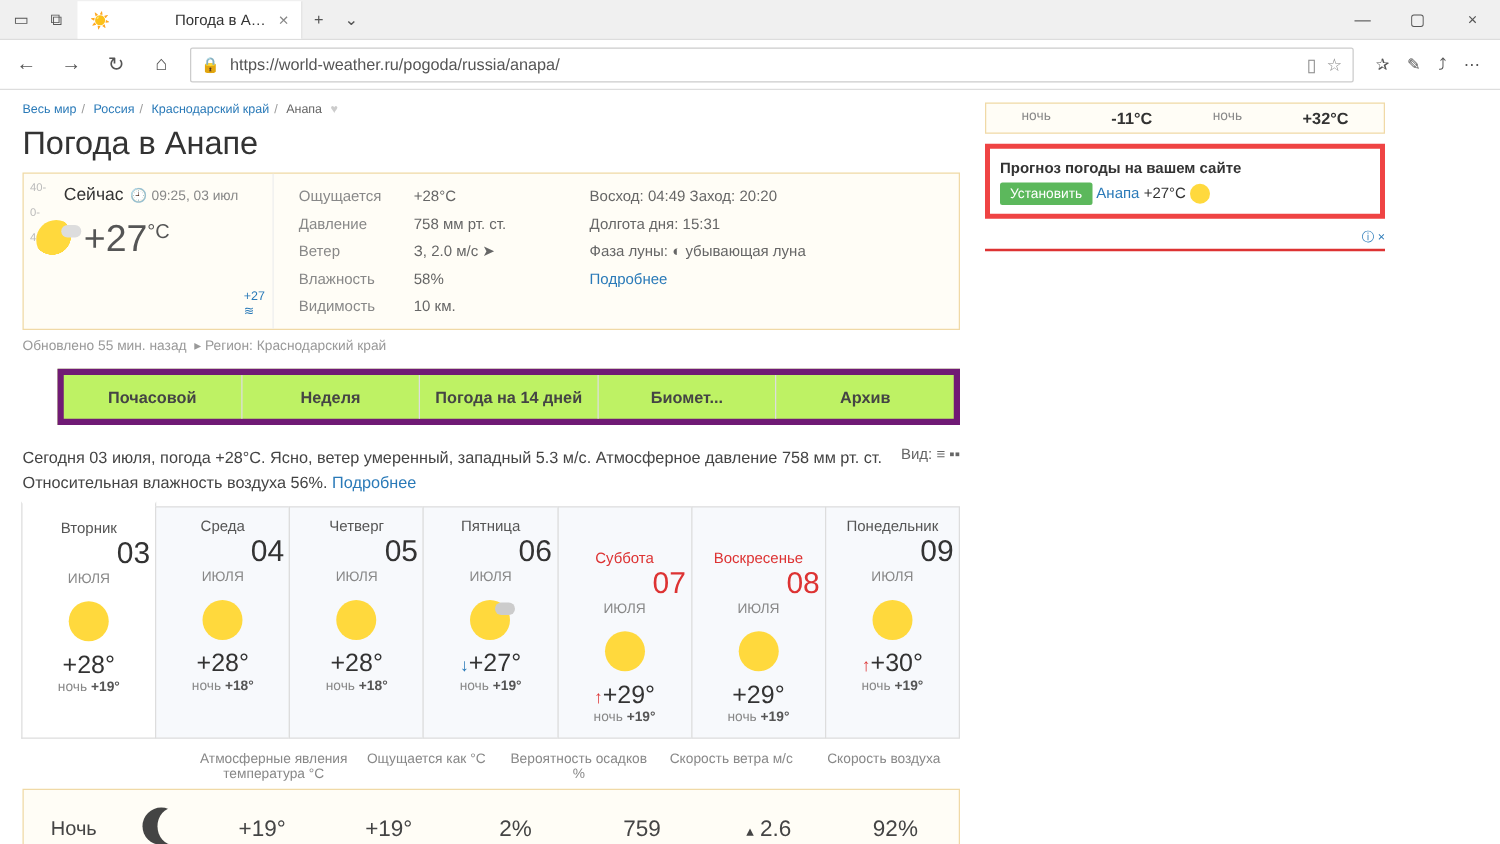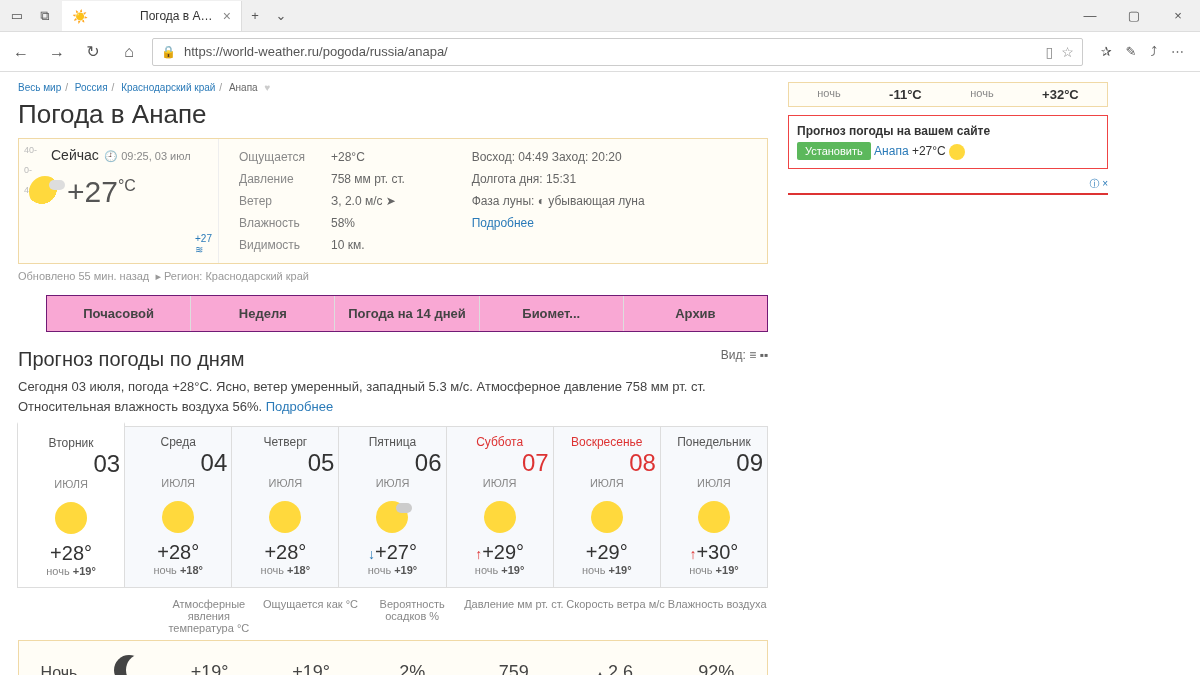--- a/index.html
+++ b/index.html
@@ -47,33 +47,33 @@
 .water { position:absolute; right:6px; bottom:8px; font-size:10px; color:#2a7ab8; }
 
 .nowtab { flex:1; padding:6px 10px; font-size:12px; }
 .nowtab table { width:100%; }
 .nowtab td { padding:3px 8px; color:#666; }
 .nowtab td.lbl { color:#888; width:90px; }
 .link { color:#2a7ab8; }
 
 .updated { font-size:11px; color:#999; margin:6px 0 12px; }
 
-.tabnav { display:flex; border:1px solid #701a75; background:#f9a8d4;margin-left:28px; }
+.tabnav { display:flex; border:5px solid #701a75; background:#bef264;margin-left:28px; }
 .tabnav div { flex:1; text-align:center; padding:10px 0; font-size:13px; font-weight:bold; color:#444; border-right:1px solid #ddd; }
 .tabnav div:last-child { border-right:none; }
 
 h2 { font-size:20px; font-weight:normal; margin:16px 0 6px; }
 .viewtoggle { float:right; font-size:12px; color:#666; }
 .summary { font-size:13px; color:#444; line-height:1.5; margin-bottom:10px; }
 
 .days { display:flex; }
 .day { flex:1; border:1px solid #ddd; margin-left:-1px; text-align:center; padding:8px 4px 10px; background:#f7f9fc; }
 .day.first { background:#fff; border-top:2px solid #fff; margin-top:-4px; padding-top:12px; }
 .day .wd { font-size:12px; color:#555; }
-.day .wd.red { color:#d33; }
+.day .wd.red { color:#d33;margin-top:25px; }
 .day .num { font-size:24px; color:#333;text-align:right; }
 .day .num.red { color:#d33; }
 .day .mon { font-size:11px; color:#888; text-transform:uppercase; }
 .day .dicon { width:32px; height:32px; margin:12px auto 8px; background:#ffd93d; border-radius:50%; position:relative; }
 .day .dicon.cloudy::after { content:""; position:absolute; right:-4px; top:2px; width:16px; height:10px; background:#ccc; border-radius:6px; }
 .day .hi { font-size:20px; color:#333; }
 .day .arrow-up { color:#d33; font-size:14px; }
 .day .arrow-down { color:#2a7ab8; font-size:14px; }
 .day .lo { font-size:11px; color:#888; }
 .day .lo b { color:#555; }
@@ -87,21 +87,21 @@
 .detailrow .timecell { width:80px; flex:none; font-size:16px; color:#444; }
 .detailrow .iconcell { width:60px; flex:none; }
 .moon { width:30px; height:30px; border-radius:50%; background:#444; position:relative; display:inline-block; }
 .moon::after { content:""; position:absolute; width:26px; height:30px; border-radius:50%; background:#fffdf6; right:-8px; top:0; }
 .detailrow div { flex:1; font-size:18px; color:#444; }
 
 .sidecold { border:1px solid #f0d9a6; background:#fffdf6; display:flex; font-size:11px; padding:4px; margin-bottom:8px; justify-content:space-around; }
 .sidecold span { color:#888; }
 .sidecold b { color:#333; font-size:13px;text-align:center; }
 
-.sidewidget { border:1px solid #ef4444; padding:8px; font-size:12px; }
+.sidewidget { border:4px solid #ef4444; padding:8px; font-size:12px; }
 .sidewidget .title { font-weight:bold; margin-bottom:6px; }
 .btn-install { background:#5cb85c; color:#fff; padding:3px 8px; border-radius:2px; font-size:11px; }
 .miniicon { width:16px; height:16px; display:inline-block; background:#ffd93d; border-radius:50%; vertical-align:middle; }
 
 .adchoice { text-align:right; font-size:10px; color:#2a7ab8; margin-top:8px; }
 .adline { border-top:2px solid #d33; margin-top:2px; }
 </style>
 </head>
 <body>
 
@@ -205,21 +205,20 @@
 
     <div class="tabnav">
       <div>Почасовой</div>
       <div>Неделя</div>
       <div>Погода на 14 дней</div>
       <div>Биомет...</div>
       <div>Архив</div>
     </div>
 
     <h2>
-      <span>Прогноз погоды по дням</span>
       <span class="viewtoggle"><span>Вид:</span> ≡ ▪▪</span>
     </h2>
     <div class="summary">
       <span>Сегодня 03 июля, погода +28°C. Ясно, ветер умеренный, западный 5.3 м/с. Атмосферное давление 758 мм рт. ст. Относительная влажность воздуха 56%.</span> <a class="link">Подробнее</a>
     </div>
 
     <div class="days" id="days">
         <div class="day first">
        <div class="wd ">Вторник</div>
        <div class="num ">03</div>
@@ -277,23 +276,22 @@
        <div class="lo">ночь <b>+19°</b></div>
      </div>
       </div>
 
     <div class="detailhead">
       <div class="timecell"></div>
         <div class="iconcell"></div>
       <div>Атмосферные явления температура °C</div>
       <div>Ощущается как °C</div>
       <div>Вероятность осадков %</div>
-      <div>Давление мм рт. ст.</div>
       <div>Скорость ветра м/с</div>
-      <div>Влажность воздуха</div>
+      <div>Скорость воздуха</div>
     </div>
     <div class="detailrow">
       <div class="timecell">Ночь</div>
       <div class="iconcell"><span class="moon"></span></div>
       <div>+19°</div>
       <div>+19°</div>
       <div>2%</div>
       <div>759</div>
       <div><span style="font-size:12px">▴</span> <span>2.6</span></div>
       <div>92%</div>

